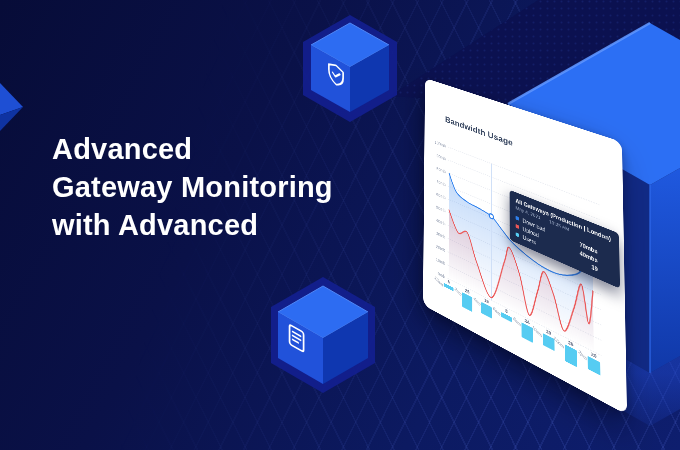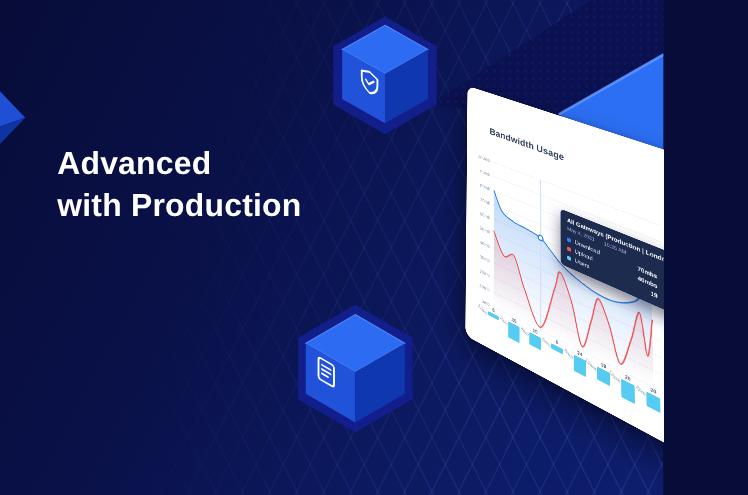--- a/index.html
+++ b/index.html
@@ -1,16 +1,16 @@
 <!DOCTYPE html>
 <html><head>
 <meta charset="utf-8">
 <style>
   html,body{margin:0;padding:0;background:#070c38;}
-  .stage{position:relative;width:603px;height:450px;overflow:hidden;
+  .stage{position:relative;width:680px;height:450px;overflow:hidden;
          font-family:"Liberation Sans",sans-serif;
          background:linear-gradient(118deg,#070c38 0%,#0a1148 35%,#0c1a61 70%,#0e1e6e 100%);}
   .gridlayer{position:absolute;inset:0;z-index:1;pointer-events:none;
     background-image:
       repeating-linear-gradient(63.5deg, rgba(82,104,210,0.17) 0 1.5px, transparent 1.5px 22px),
       repeating-linear-gradient(116.5deg, rgba(82,104,210,0.17) 0 1.5px, transparent 1.5px 22px);
     -webkit-mask-image:linear-gradient(103deg, transparent 28%, rgba(0,0,0,.55) 55%, #000 80%);
     mask-image:linear-gradient(103deg, transparent 28%, rgba(0,0,0,.55) 55%, #000 80%);}
   .scene{position:absolute;inset:0;z-index:2;pointer-events:none;}
   .headline{position:absolute;left:52px;top:130px;z-index:4;color:#fff;
@@ -101,21 +101,22 @@
     </g>
 
     <g>
       <polygon points="0,83 23,107 0,115" fill="#1e4fd4"></polygon>
       <polygon points="0,115 23,107 0,131" fill="#0f33a2"></polygon>
     </g>
   </svg>
 
   <div class="headline">
       <div>Advanced</div>
-      <div>with Production</div>
+      <div>Gateway Monitoring</div>
+      <div>with Advanced</div>
     </div>
 
   <div class="card">
     <div class="card-title">Bandwidth Usage</div>
     <svg id="chartSvg" width="400" height="480" viewBox="0 0 400 480">
       <defs>
         <linearGradient id="dlArea" x1="0" y1="0" x2="0" y2="1">
           <stop offset="0" stop-color="rgba(47,128,237,0.30)"></stop>
             <stop offset="1" stop-color="rgba(47,128,237,0)"></stop>
         </linearGradient>

